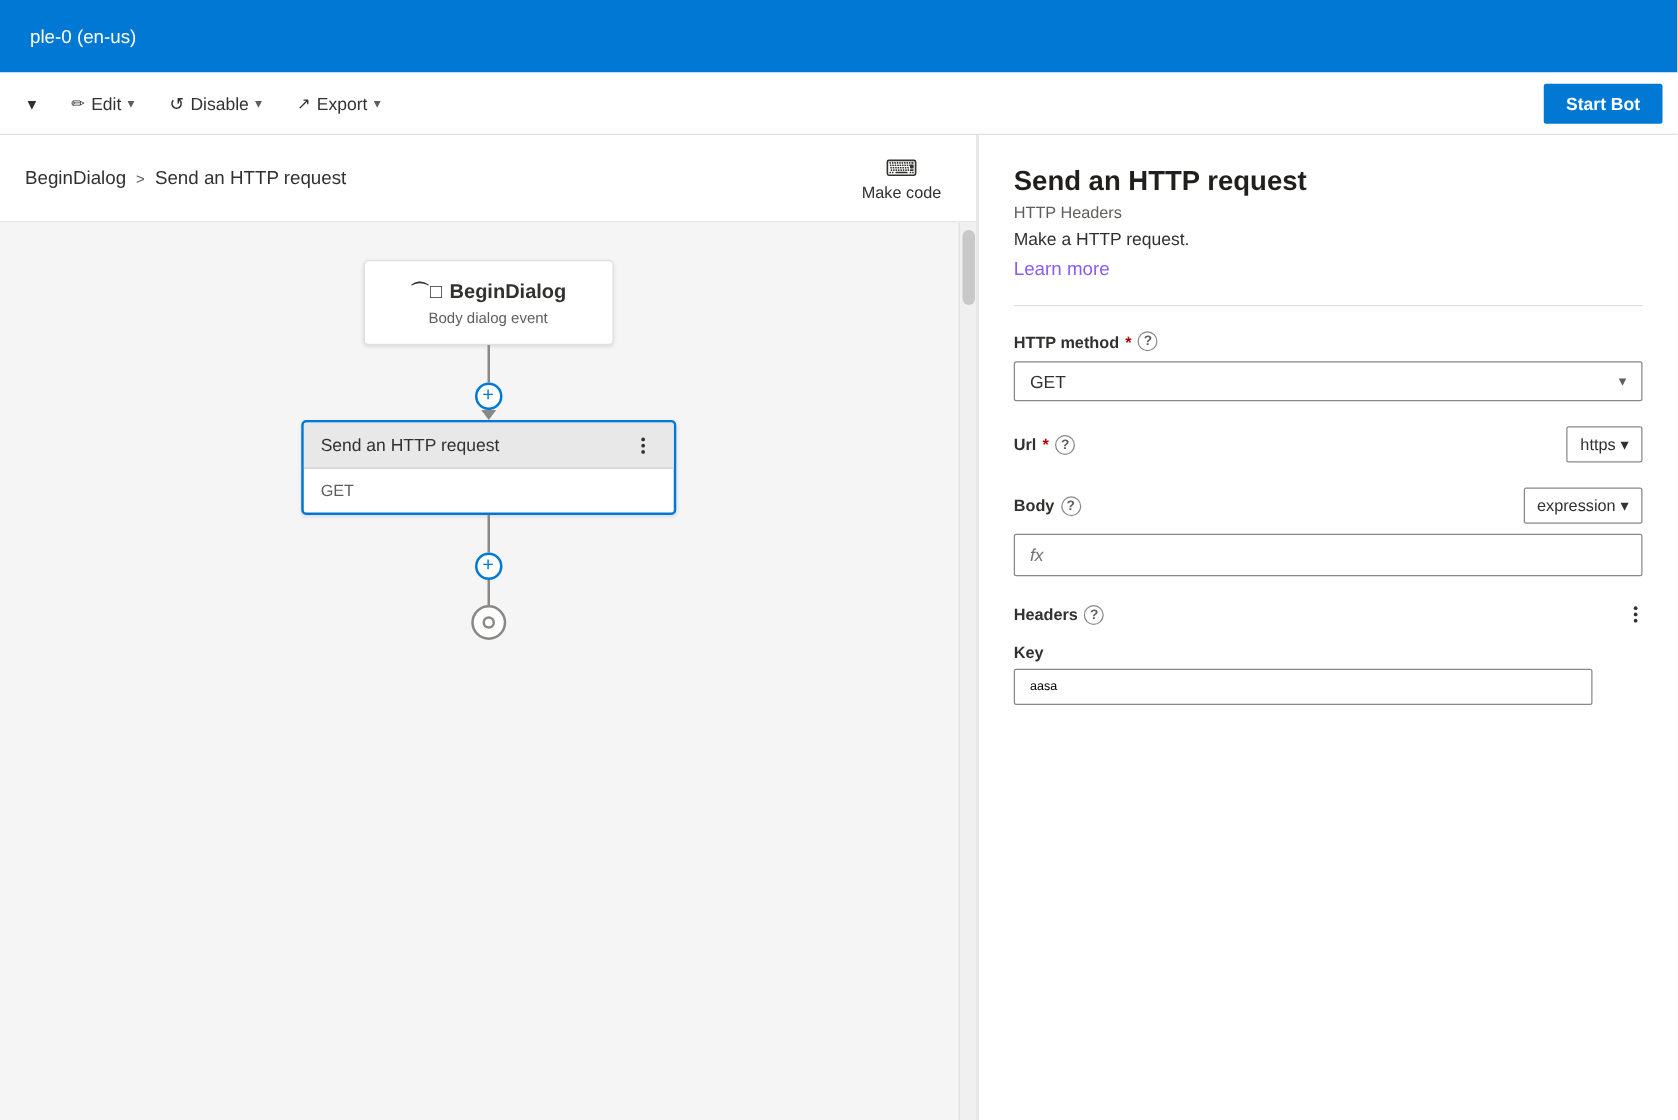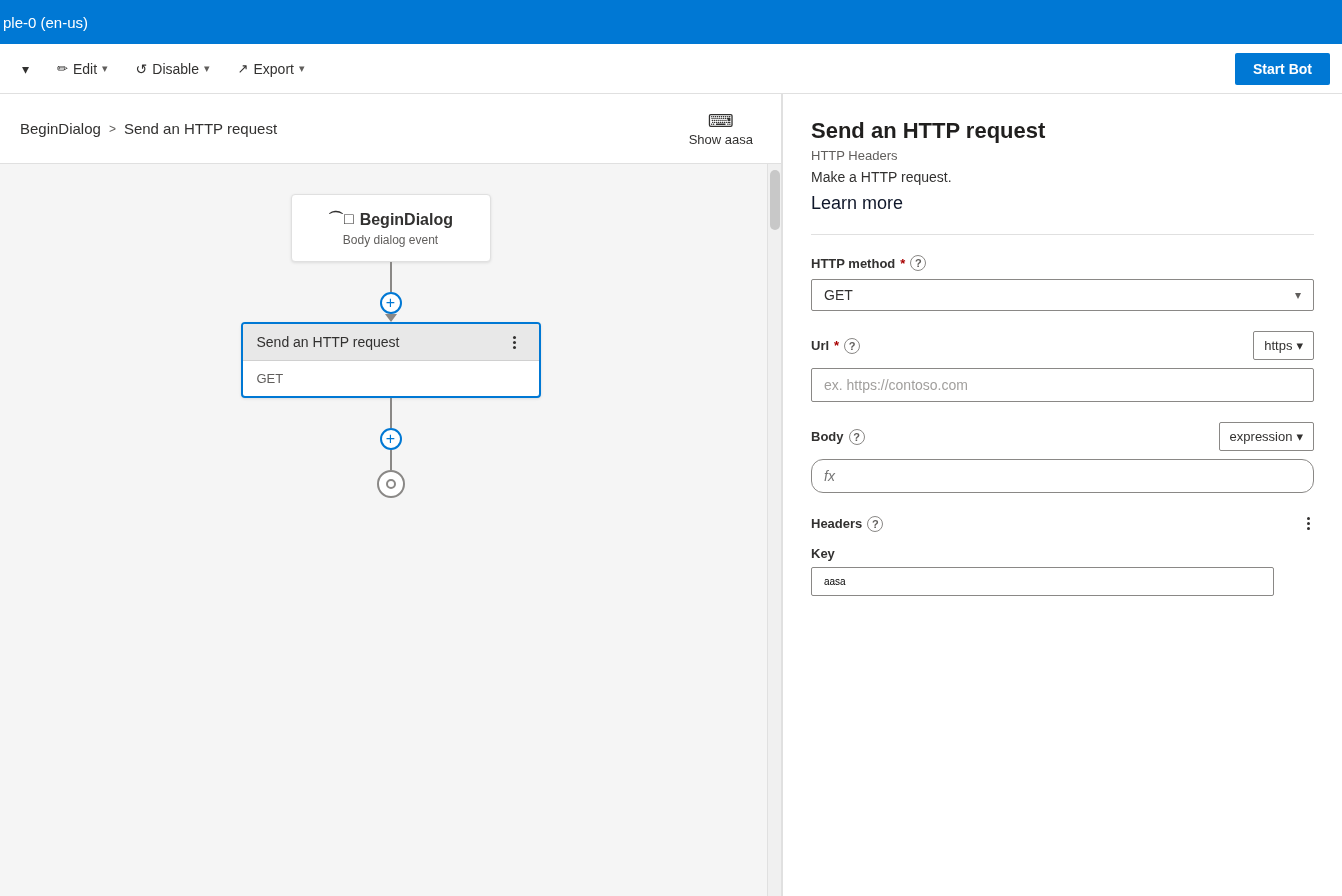--- a/index.html
+++ b/index.html
@@ -2,24 +2,24 @@
 <html><head>
   <meta charset="utf-8">
   <style>
     * { box-sizing: border-box; margin: 0; padding: 0; }
     body { font-family: 'Segoe UI', sans-serif; font-size: 14px; background: #fff; overflow: hidden; }
 
     
     .top-bar {
       background: #0078d4;
       color: #fff;
-      height: 44px;
-      display: flex;
-      align-items: center;
-      padding: 0 3px;
+      height: 58px;
+      display: flex;
+      align-items: center;
+      padding: 0 24px;
       font-size: 15px;
       font-weight: 500;
     }
 
     
     .toolbar {
       height: 50px;
       display: flex;
       align-items: center;
       padding: 0 12px;
@@ -270,23 +270,23 @@
       font-size: 13px;
       color: #605e5c;
       margin-bottom: 6px;
     }
     .panel-description {
       font-size: 14px;
       color: #323130;
       margin-bottom: 8px;
     }
     .learn-more-link {
-      color: #0f172a;
+      color: #8b5cf6;
       text-decoration: none;
-      font-size: 18px;
+      font-size: 15px;
       cursor: pointer;
     }
 
     .panel-divider {
       border: none;
       border-top: 1px solid #e0e0e0;
       margin: 20px 0;
     }
 
     .field-label {
@@ -351,21 +351,21 @@
       padding: 8px 12px;
       font-size: 14px;
       color: #323130;
       outline: none;
     }
     .text-input::placeholder { color: #a19f9d; }
 
     .fx-input {
       width: 100%;
       border: 1px solid #8a8886;
-      border-radius: 12px;
+      border-radius: 2px;
       padding: 8px 12px;
       font-size: 14px;
       color: #a19f9d;
       outline: none;
       font-style: italic;
       background: #fff;
     }
 
     .field-section { margin-bottom: 20px; }
 
@@ -433,21 +433,21 @@
   <div class="canvas-panel">
 
     <div class="breadcrumb-bar">
       <div class="breadcrumb">
         <span style="cursor:pointer;">BeginDialog</span>
         <span class="breadcrumb-sep">&gt;</span>
         <span class="breadcrumb-current">Send an HTTP request</span>
       </div>
       <div class="show-code-btn">
         <span style="font-size:18px;">⌨</span>
-        <span>Show aasa</span>
+        <span>Make code</span>
       </div>
     </div>
 
     <div class="canvas">
 
       <div class="scroll-indicator">
         <div class="scroll-thumb"></div>
       </div>
 
       <div class="flow-container">
@@ -516,23 +516,20 @@
         <div class="field-label" style="margin-bottom:0;">
           <span>Url</span>
           <span class="required-star">*</span>
           <div class="help-icon">?</div>
         </div>
         <div class="url-type-dropdown">
           <span>https</span>
           <span>▾</span>
         </div>
       </div>
-      <div style="margin-top:8px;">
-        <input class="text-input" type="text" placeholder="ex. https://contoso.com" style="">
-      </div>
     </div>
 
     
     <div class="field-section">
       <div class="url-label-row">
         <div class="field-label" style="margin-bottom:0;align-items:center;">
           <span>Body</span>
           <div class="help-icon">?</div>
         </div>
         <div class="url-type-dropdown">

